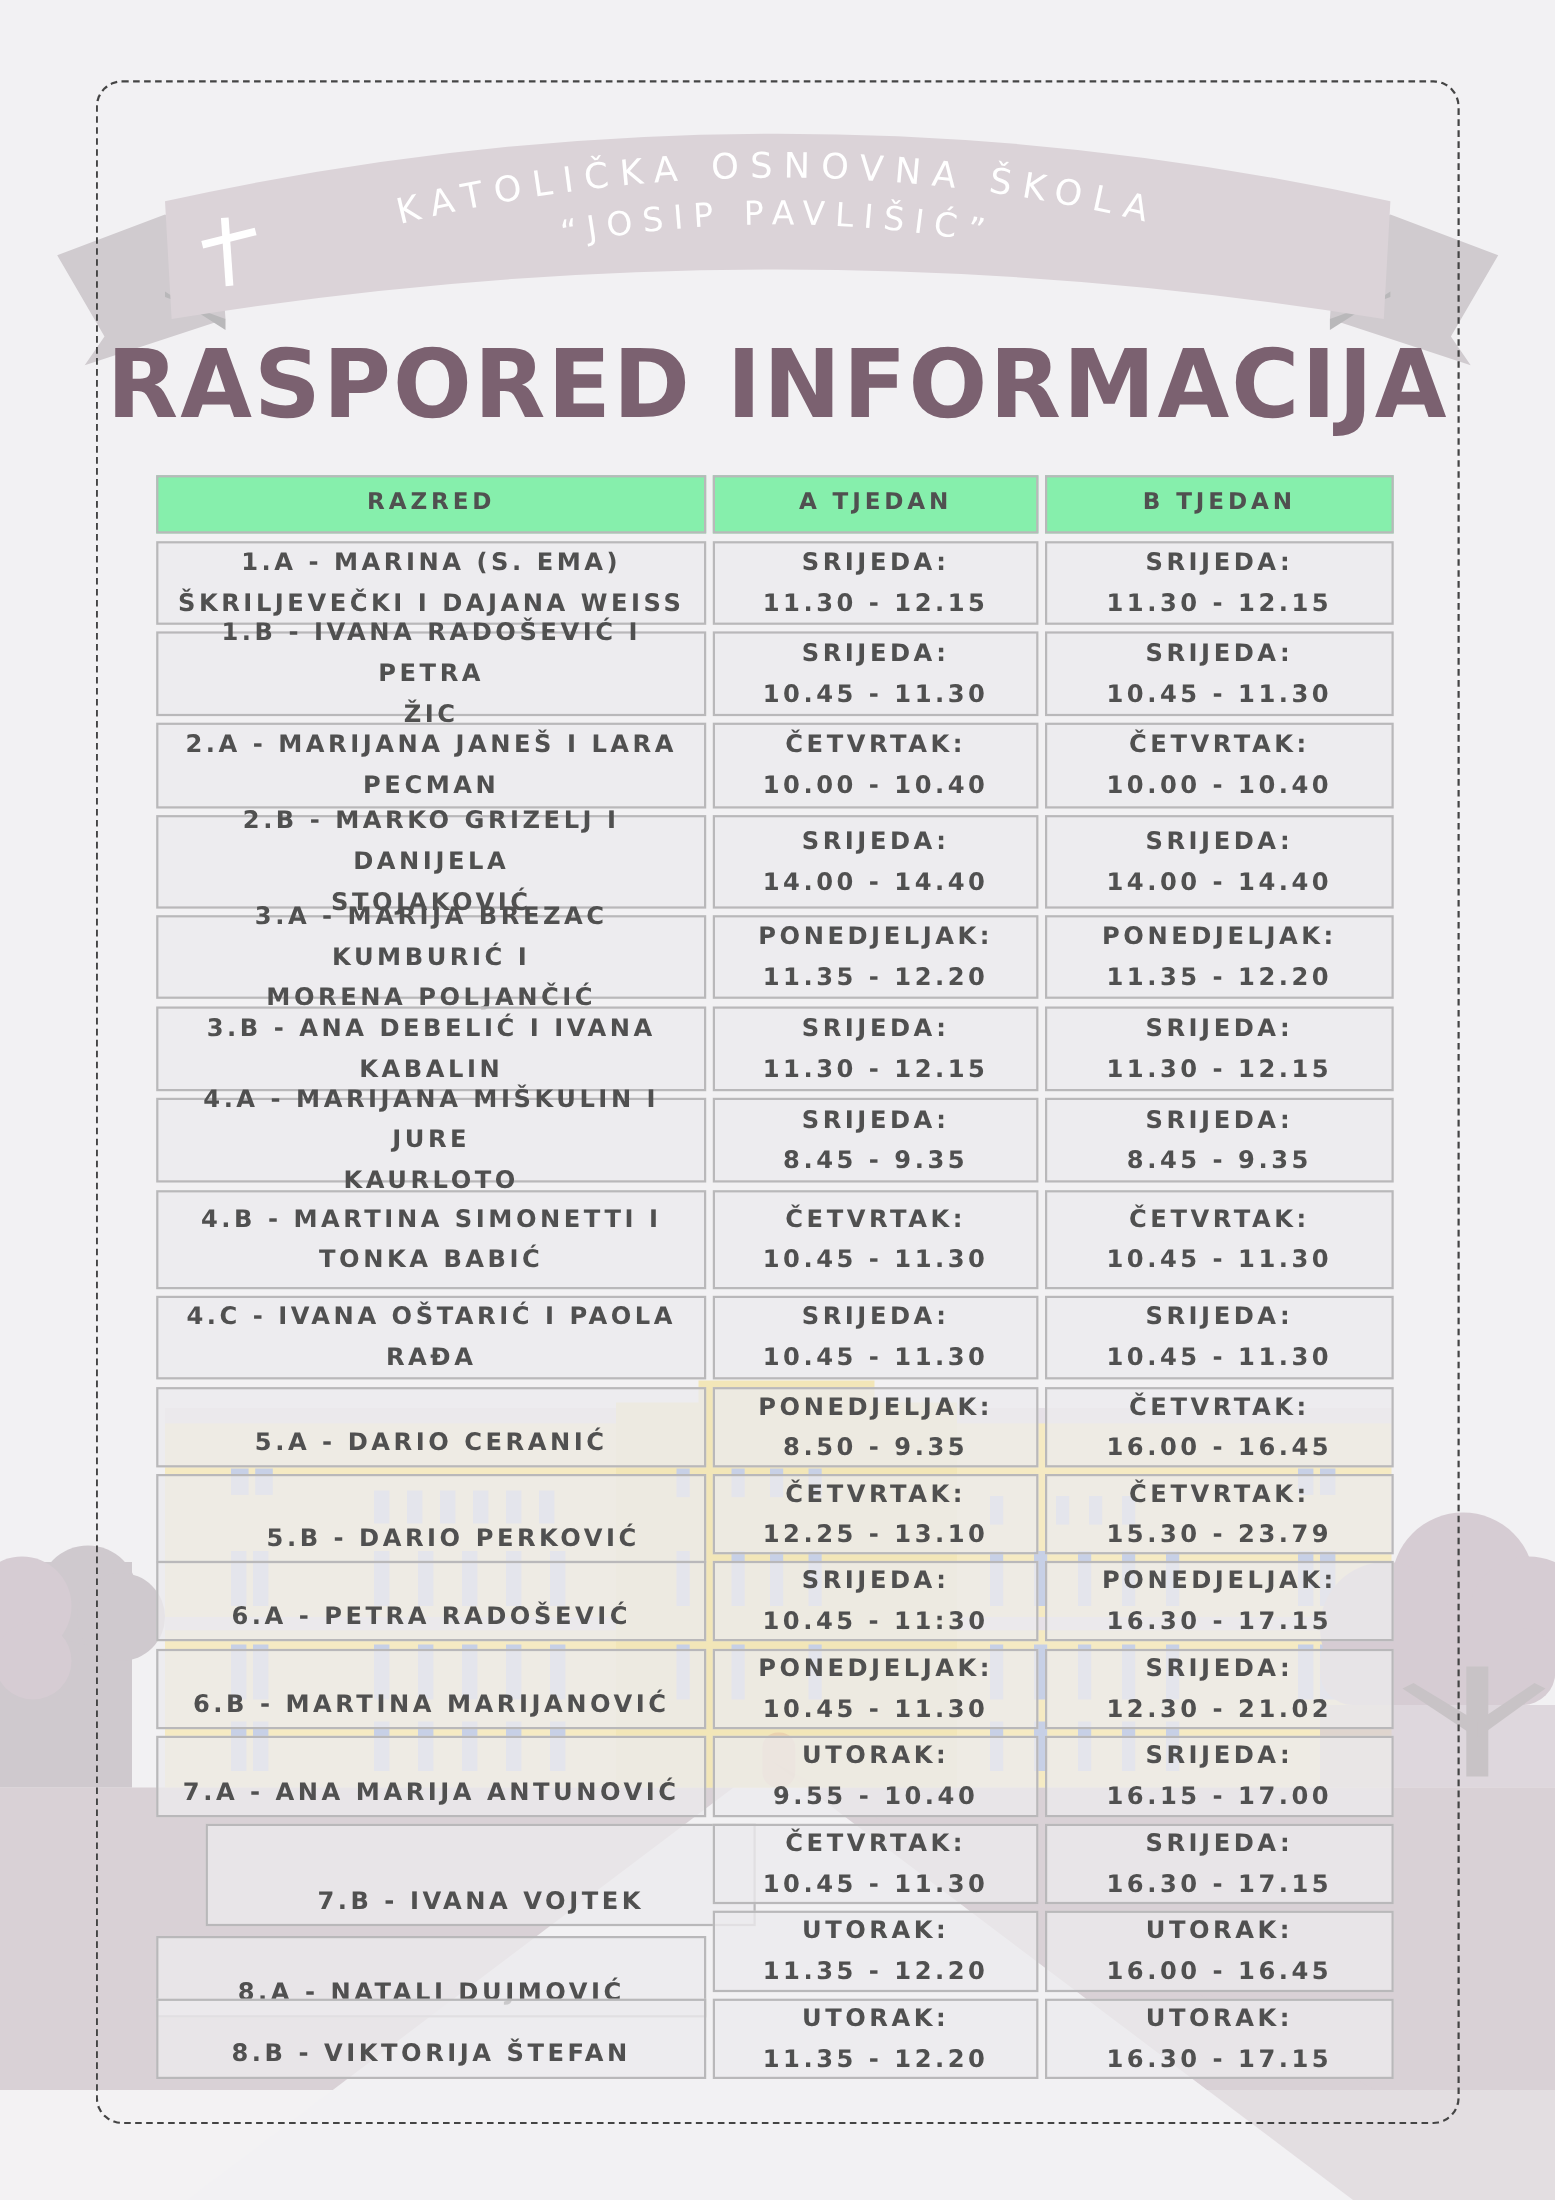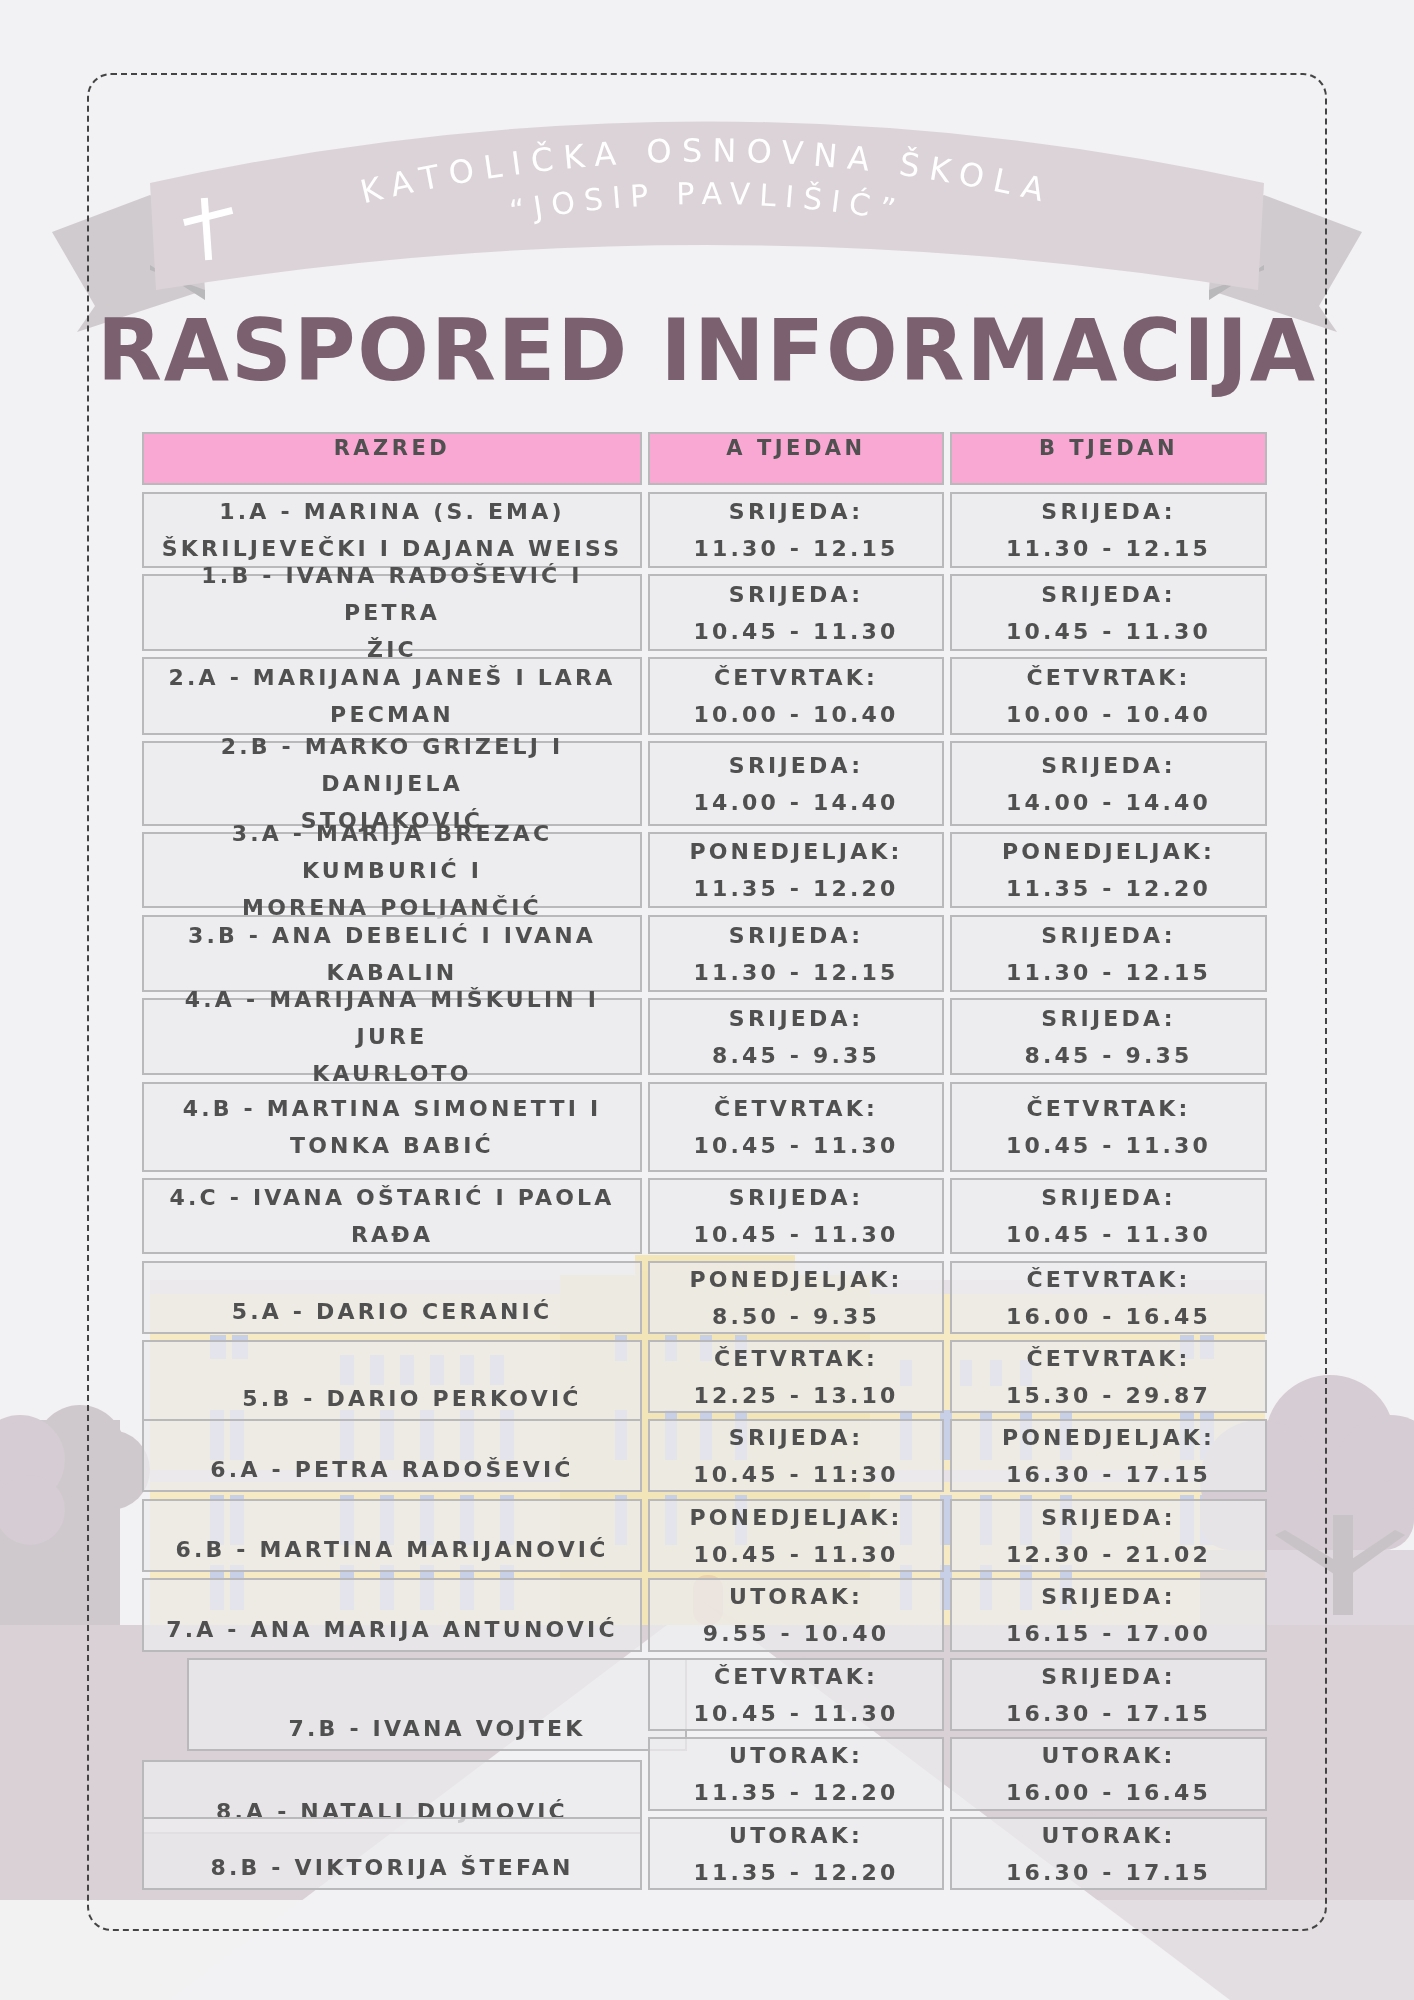--- a/index.html
+++ b/index.html
@@ -22,21 +22,21 @@
   }
   .table { position: absolute; left: 142px; top: 432px; z-index: 4; }
   .cell {
     position: absolute; box-sizing: border-box;
     border: 2px solid #b9b8ba;
     background: rgba(236,234,237,0.78);
     display: flex; flex-direction: column; align-items: center; justify-content: center;
     text-align: center; color: #505050; font-weight: bold;
     font-size: 22px; letter-spacing: 3.2px; line-height: 37px;
   }
-  .cell.head { background: #f9a8d4; justify-content: center; padding-bottom: 20px; font-size: 21px; letter-spacing: 3.5px; }
+  .cell.head { background: #86efac; justify-content: flex-end; padding-bottom: 8px; font-size: 21px; letter-spacing: 3.5px; }
   .cell.low { justify-content: flex-end; padding-bottom: 2px; }
   .cell span { display: block; }
   .c1 { left: 0; width: 500px; padding: 0 4px; }
   .c2 { left: 506px; width: 296px; }
   .c3 { left: 808px; width: 317px; }
 </style>
 </head>
 <body>
 
 <svg class="scene" width="1414" height="2000" viewBox="0 0 1414 2000">
@@ -299,21 +299,21 @@
     </div>
     <div class="cell c1 low" style="top: 908px; height: 81px; padding-left: 44px;">
       <span>5.B - DARIO PERKOVIĆ</span>
     </div>
     <div class="cell c2" style="top: 908px; height: 73px;">
       <span>ČETVRTAK:</span>
       <span>12.25 - 13.10</span>
     </div>
     <div class="cell c3" style="top: 908px; height: 73px;">
       <span>ČETVRTAK:</span>
-      <span>15.30 - 29.87</span>
+      <span>15.30 - 23.79</span>
     </div>
     <div class="cell c1 low" style="top: 987px; height: 73px;">
       <span>6.A - PETRA RADOŠEVIĆ</span>
     </div>
     <div class="cell c2" style="top: 987px; height: 73px;">
       <span>SRIJEDA:</span>
       <span>10.45 - 11:30</span>
     </div>
     <div class="cell c3" style="top: 987px; height: 73px;">
       <span>PONEDJELJAK:</span>

